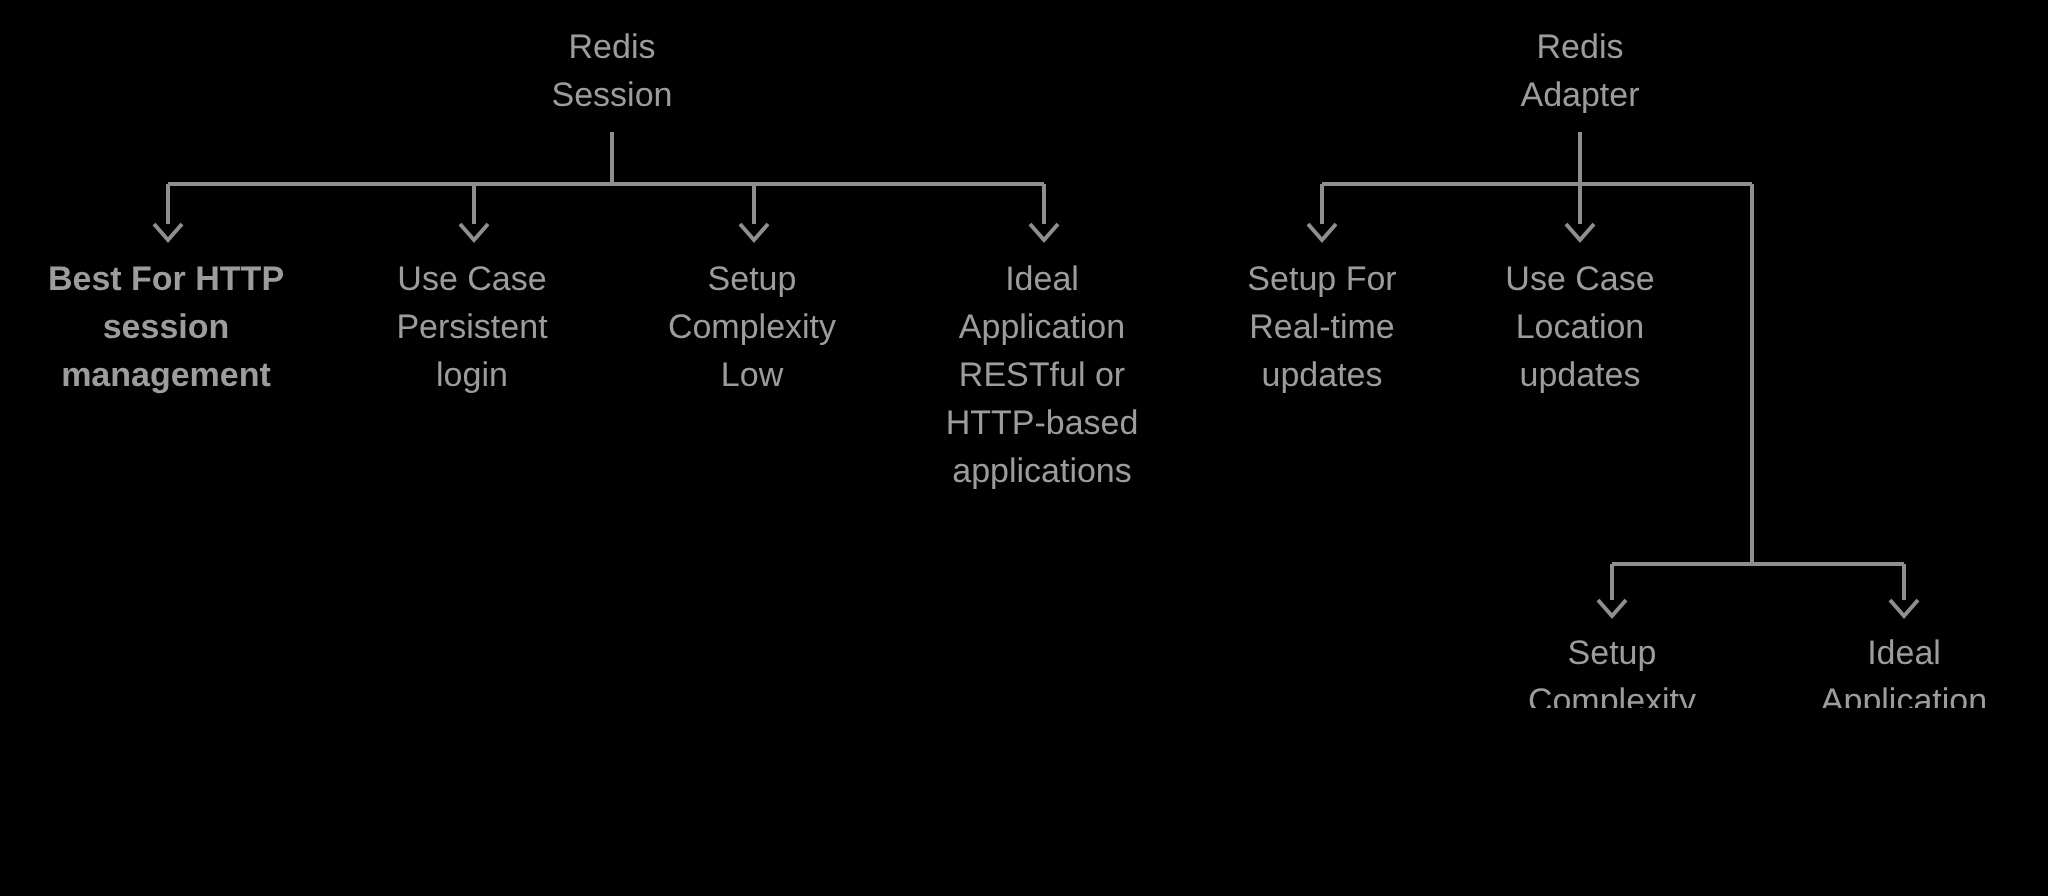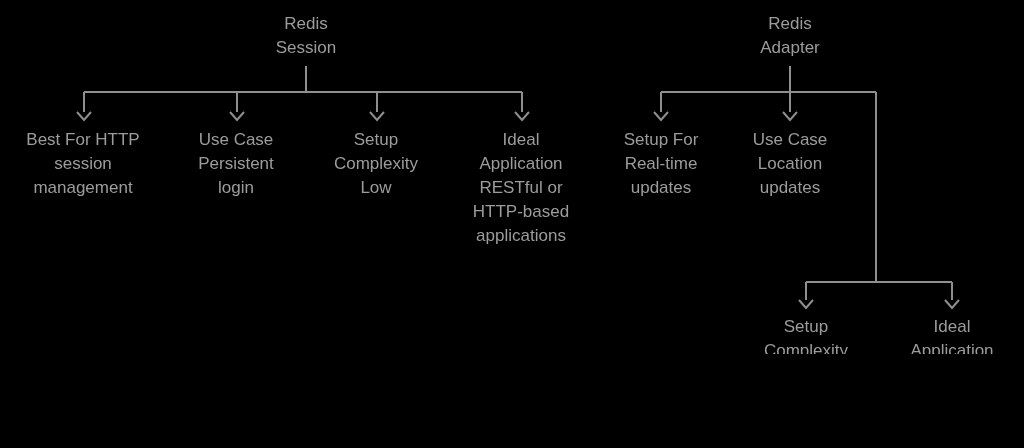--- a/index.html
+++ b/index.html
@@ -72,21 +72,21 @@
       <path d="M806 282 L952 282"></path>
       <path d="M806 282 L806 300"></path>
       <path d="M952 282 L952 300"></path>
       <path class="arrowhead" d="M799 300 L806 308 L813 300"></path>
       <path class="arrowhead" d="M945 300 L952 308 L959 300"></path>
     </g>
   </svg>
 
   <div class="node" style="left:306px; top:12px;">Redis
 Session</div>
-  <div class="node" style="left:83px; top:128px;">Best For HTTP
+  <div class="node" style="left:83px; top:128px;font-weight:bold;">Best For HTTP
 session
 management</div>
   <div class="node" style="left:236px; top:128px;">Use Case
 Persistent
 login</div>
   <div class="node" style="left:376px; top:128px;">Setup
 Complexity
 Low</div>
   <div class="node" style="left:521px; top:128px;">Ideal
 Application

